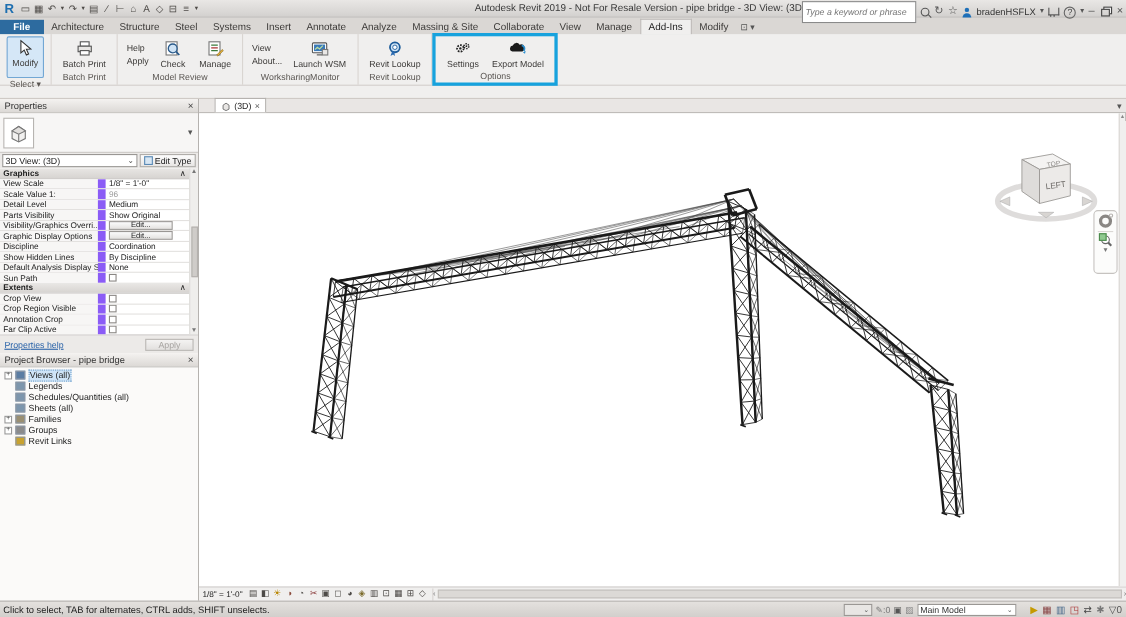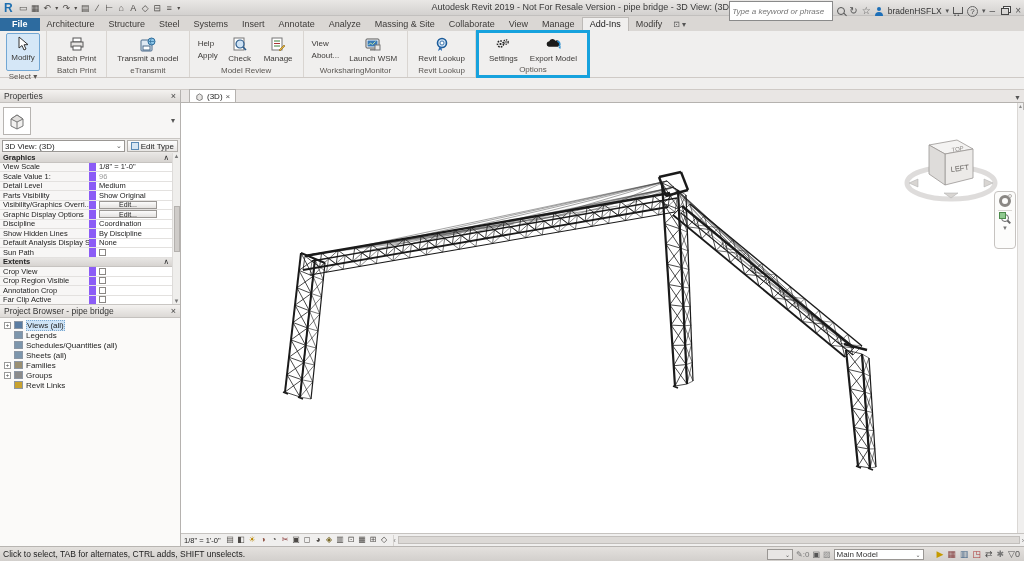--- a/index.html
+++ b/index.html
@@ -99,21 +99,21 @@
   .titem { display:flex; align-items:center; height:10px; gap:3px; font-size:8px; color:#222; white-space:nowrap;}
   .texp { width:7px; height:7px; border:1px solid #999; font-size:6px; line-height:5px; text-align:center; color:#444; background:#fff; margin-left:1px;}
   .texp.none { border:none; background:transparent;}
   .ticon { width:9px; height:8px; border:1px solid #8d97a5; display:inline-block;}
   .tlab.sel { background:#cfe4f7; border:1px dotted #7aa7cf; }
 
   
   .canvaswrap { flex:1; display:flex; flex-direction:column; background:#fff; position:relative;}
   .vtabs { height:13px; background:#e9e6e4; display:flex; align-items:flex-end; border-bottom:1px solid #b5b2af; position:relative;}
   .vtab { height:13px; background:#fff; border:1px solid #b5b2af; border-bottom:none; display:flex; align-items:center;
-    gap:3px; padding:0 5px; font-size:8px; color:#222; margin-left:8px;}
+    gap:3px; padding:0 5px; font-size:8px; color:#222; margin-left:14px;}
   .vtab-close { color:#555; font-size:8px;}
   .vtabs-caret { position:absolute; right:3px; bottom:1px; color:#555; font-size:7px;}
   .canvasbody { height:430px; position:relative; background:#fff; }
   .vscroll { position:absolute; right:0; top:0; bottom:0; width:7px; background:#f0efee; border-left:1px solid #dad7d4;
     font-size:5px; color:#888; text-align:center;}
   .vthumb { width:5px; height:60px; background:#d4d1ce; border:1px solid #b8b5b2; margin:1px auto;}
 
   .bottomstrip { height:13px; background:#f0efee; border-top:1px solid #c6c3c0; display:flex; align-items:center; padding-left:3px;}
   .scaletxt { font-size:7.5px; color:#222; white-space:nowrap; margin-right:4px;}
   .vc-ic { width:11px; text-align:center; font-size:8px; color:#4d4a47; line-height:12px;}
@@ -225,36 +225,20 @@
               <rect x="2" y="5" width="12" height="5" fill="#e8e6e4" stroke="#555"></rect>
               <rect x="4" y="9" width="8" height="4" fill="#fff" stroke="#555"></rect>
             </svg>
         </span>
         <span class="blabel">Batch Print</span>
       </div>
     </div>
     <div class="panel-label">Batch Print</div>
   </div>
 
-  <div class="panel">
-    <div class="panel-body">
-      <div class="bigbtn">
-        <span class="icon16">
-          <svg width="16" height="15" viewBox="0 0 16 15">
-              <rect x="1" y="3" width="11" height="11" rx="1" fill="#dfe9f3" stroke="#4a6a8a"></rect>
-              <rect x="3" y="9" width="7" height="4" fill="#fff" stroke="#4a6a8a"></rect>
-              <circle cx="11.5" cy="4.5" r="3.5" fill="#8fc7e8" stroke="#2a6a9a"></circle>
-              <path d="M8.5 4.5h6M11.5 1.5c-1.5 2-1.5 4 0 6" stroke="#2a6a9a" fill="none" stroke-width="0.7"></path>
-            </svg>
-        </span>
-        <span class="blabel">Transmit a model</span>
-      </div>
-    </div>
-    <div class="panel-label">eTransmit</div>
-  </div>
 
   <div class="panel">
     <div class="panel-body">
       <div class="smallstack">
         <span class="sbtn">Help</span>
         <span class="sbtn">Apply</span>
       </div>
       <div class="bigbtn">
         <span class="icon16">
           <svg width="16" height="15" viewBox="0 0 16 15">
@@ -462,20 +446,24 @@
           </span>
         </div>
         <div class="prow">
           <span class="plab">Far Clip Active</span>
           <span class="pval">
             <span class="chk"></span>
           </span>
         </div>
       </div>
 
+    <div class="props-footer">
+      <span class="plink">Properties help</span>
+      <span class="applybtn">Apply</span>
+    </div>
 
     <div class="browser">
       <div class="pal-header">
         <span>Project Browser - pipe bridge</span>
         <span class="pal-close">×</span>
       </div>
       <div class="tree" id="tree">
           <div class="titem">
             <span class="texp">+</span>
             <span class="ticon" style="background: rgb(91, 125, 163);"></span>

